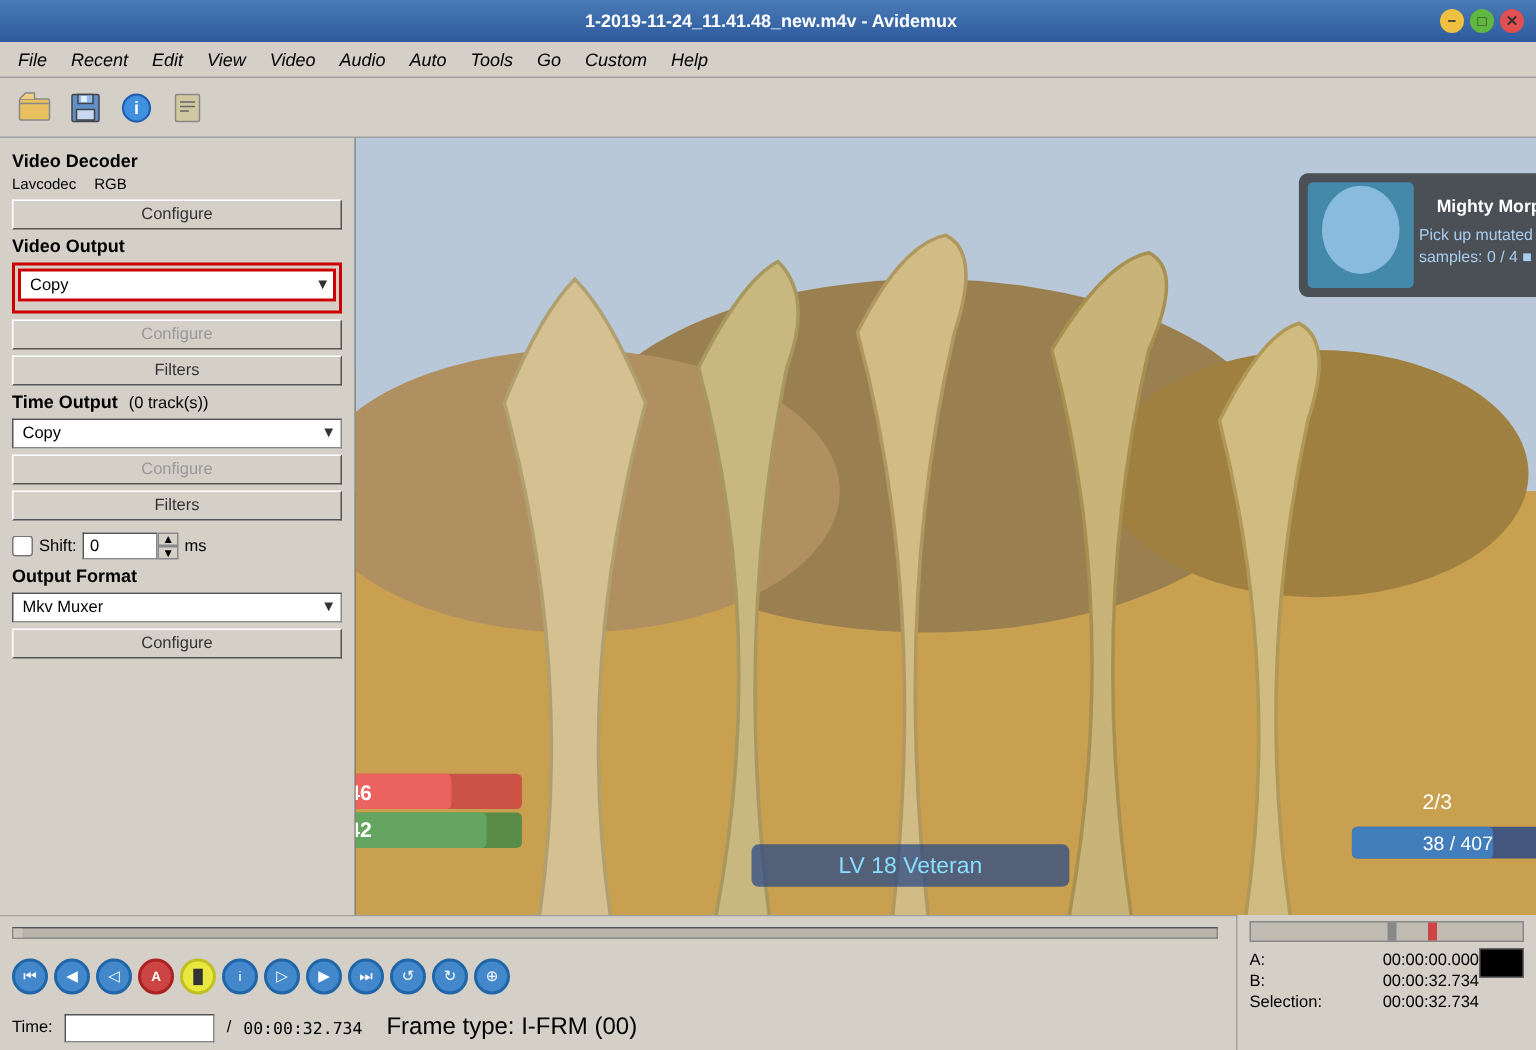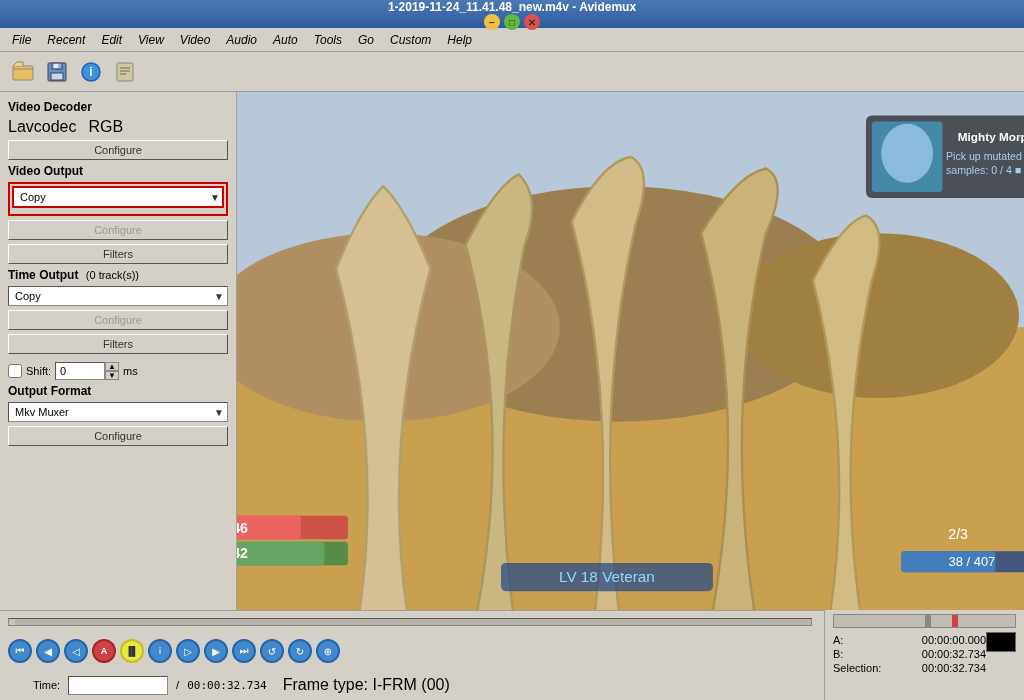--- a/index.html
+++ b/index.html
@@ -15,21 +15,20 @@
 
     
     .title-bar {
       background: linear-gradient(to bottom, #4a7ab5, #2d5a9e);
       color: white;
       height: 28px;
       display: flex;
       align-items: center;
       justify-content: space-between;
       padding: 0 8px;
-      flex-direction: column;
     }
     .title-bar-title {
       flex: 1;
       text-align: center;
       font-size: 12px;
       font-weight: bold;
     }
     .title-bar-controls {
       display: flex;
       gap: 4px;
@@ -111,21 +110,21 @@
       font-size: 12px;
       margin-bottom: 4px;
       margin-top: 0;
     }
     .section-title:first-child { margin-top: 0; }
 
     .label-row {
       display: flex;
       gap: 12px;
       margin-bottom: 4px;
-      font-size: 16px;
+      font-size: 10px;
       align-items: center;
     }
 
     .btn-gray {
       background: #d4d0c8;
       border: 1px solid #888;
       border-top-color: #fff;
       border-left-color: #fff;
       border-bottom-color: #555;
       border-right-color: #555;
@@ -288,21 +287,20 @@
       font-size: 10px;
     }
 
     .time-info-row {
       height: 32px;
       display: flex;
       align-items: center;
       padding: 0 8px;
       gap: 8px;
       font-size: 11px;
-      margin-left: 25px;
     }
     .time-label {
       font-size: 11px;
     }
     .time-input {
       background: white;
       border: 1px solid #888;
       border-top-color: #555;
       border-left-color: #555;
       padding: 2px 6px;

